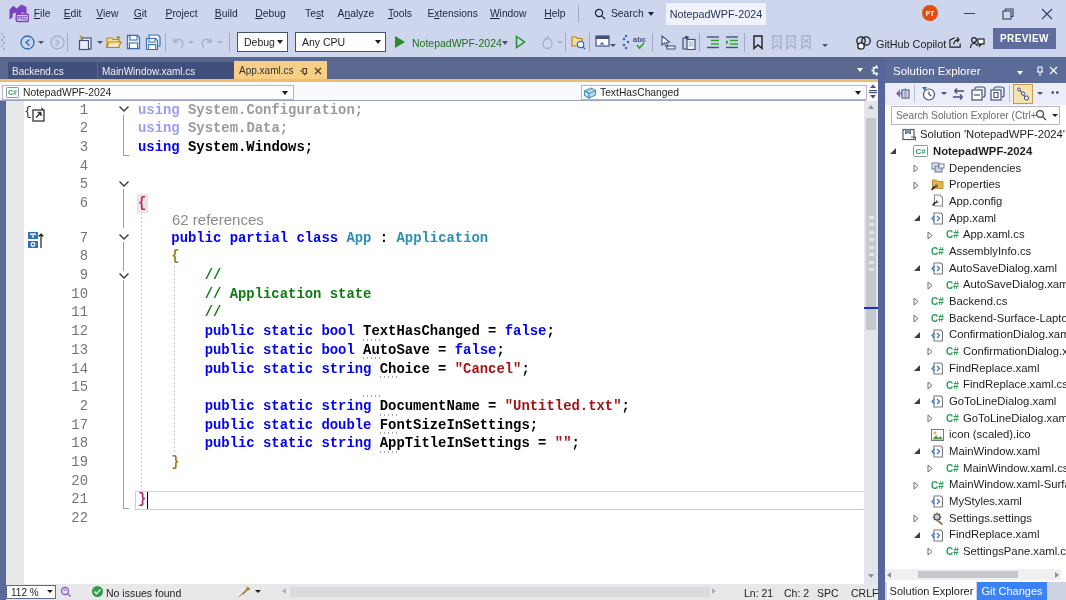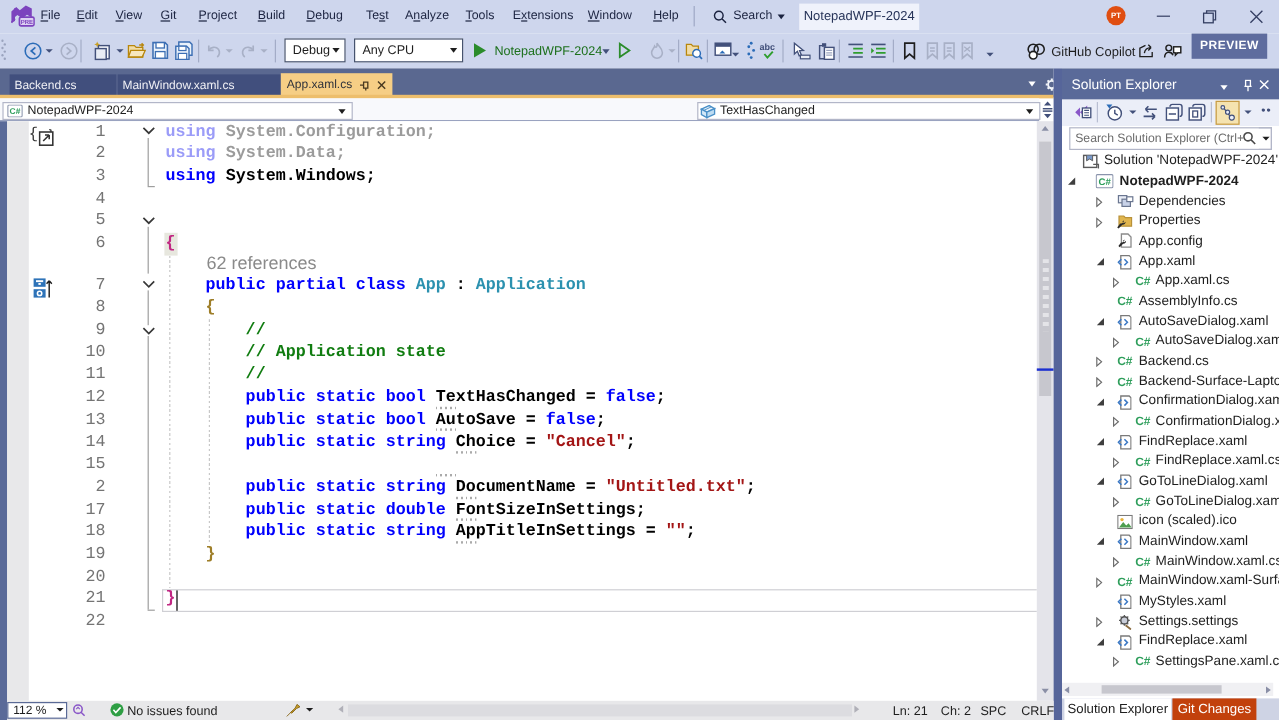--- a/index.html
+++ b/index.html
@@ -714,21 +714,21 @@
   <div class="abs" style="left:78px;top:487.9px;font-size:11.3px;color:#1E1E1E;white-space:nowrap">SettingsPane.xaml.cs</div>
 </div>
 
   <div class="abs" style="left:0;top:512px;width:176px;height:11px;background:#F0F0F3"></div>
   <div class="abs" style="left:2px;top:515px;border-top:3.5px solid transparent;border-bottom:3.5px solid transparent;border-right:4px solid #8A8FA6"></div>
   <div class="abs" style="left:33px;top:514px;width:100px;height:7px;background:#C7C7CE"></div>
   <div class="abs" style="left:170px;top:515px;border-top:3.5px solid transparent;border-bottom:3.5px solid transparent;border-left:4px solid #8A8FA6"></div>
 
   <div class="abs" style="left:0;top:525px;width:181px;height:18px;background:#CED3E4"></div>
   <div class="abs" style="left:2px;top:525px;width:89px;height:18px;background:#fff;display:flex;align-items:center;justify-content:center;font-size:11px;color:#1E1E1E">Solution Explorer</div>
-  <div class="abs" style="left:92px;top:525px;width:70px;height:18px;background:#c2410c;display:flex;align-items:center;justify-content:center;font-size:11px;color:#fff">Git Changes</div>
+  <div class="abs" style="left:92px;top:525px;width:70px;height:18px;background:#3b82f6;display:flex;align-items:center;justify-content:center;font-size:11px;color:#fff">Git Changes</div>
 </div>
 <div class="abs" id="bottombar">
   <div class="abs" style="left:0;top:1px;width:50px;height:14px;background:#fff;border:1px solid #5A6A96;box-sizing:border-box"></div>
   <div class="abs" style="left:5px;top:3px;font-size:10px;color:#1E1E1E">112 %</div>
   <div class="abs" style="left:41px;top:6px;border-left:3px solid transparent;border-right:3px solid transparent;border-top:3.5px solid #1E1E1E"></div>
   <svg class="abs" style="left:54px;top:2px" width="12" height="12" viewBox="0 0 12 12">
     <circle cx="5" cy="5" r="3.5" fill="none" stroke="#8A57C8" stroke-width="1.3"></circle>
     <path d="M7.5 7.5 L10.5 10.5" stroke="#8A57C8" stroke-width="1.3"></path>
     <path d="M3.5 5 L5 3.5 L6.5 5" fill="none" stroke="#8A57C8" stroke-width="1"></path>
   </svg>

